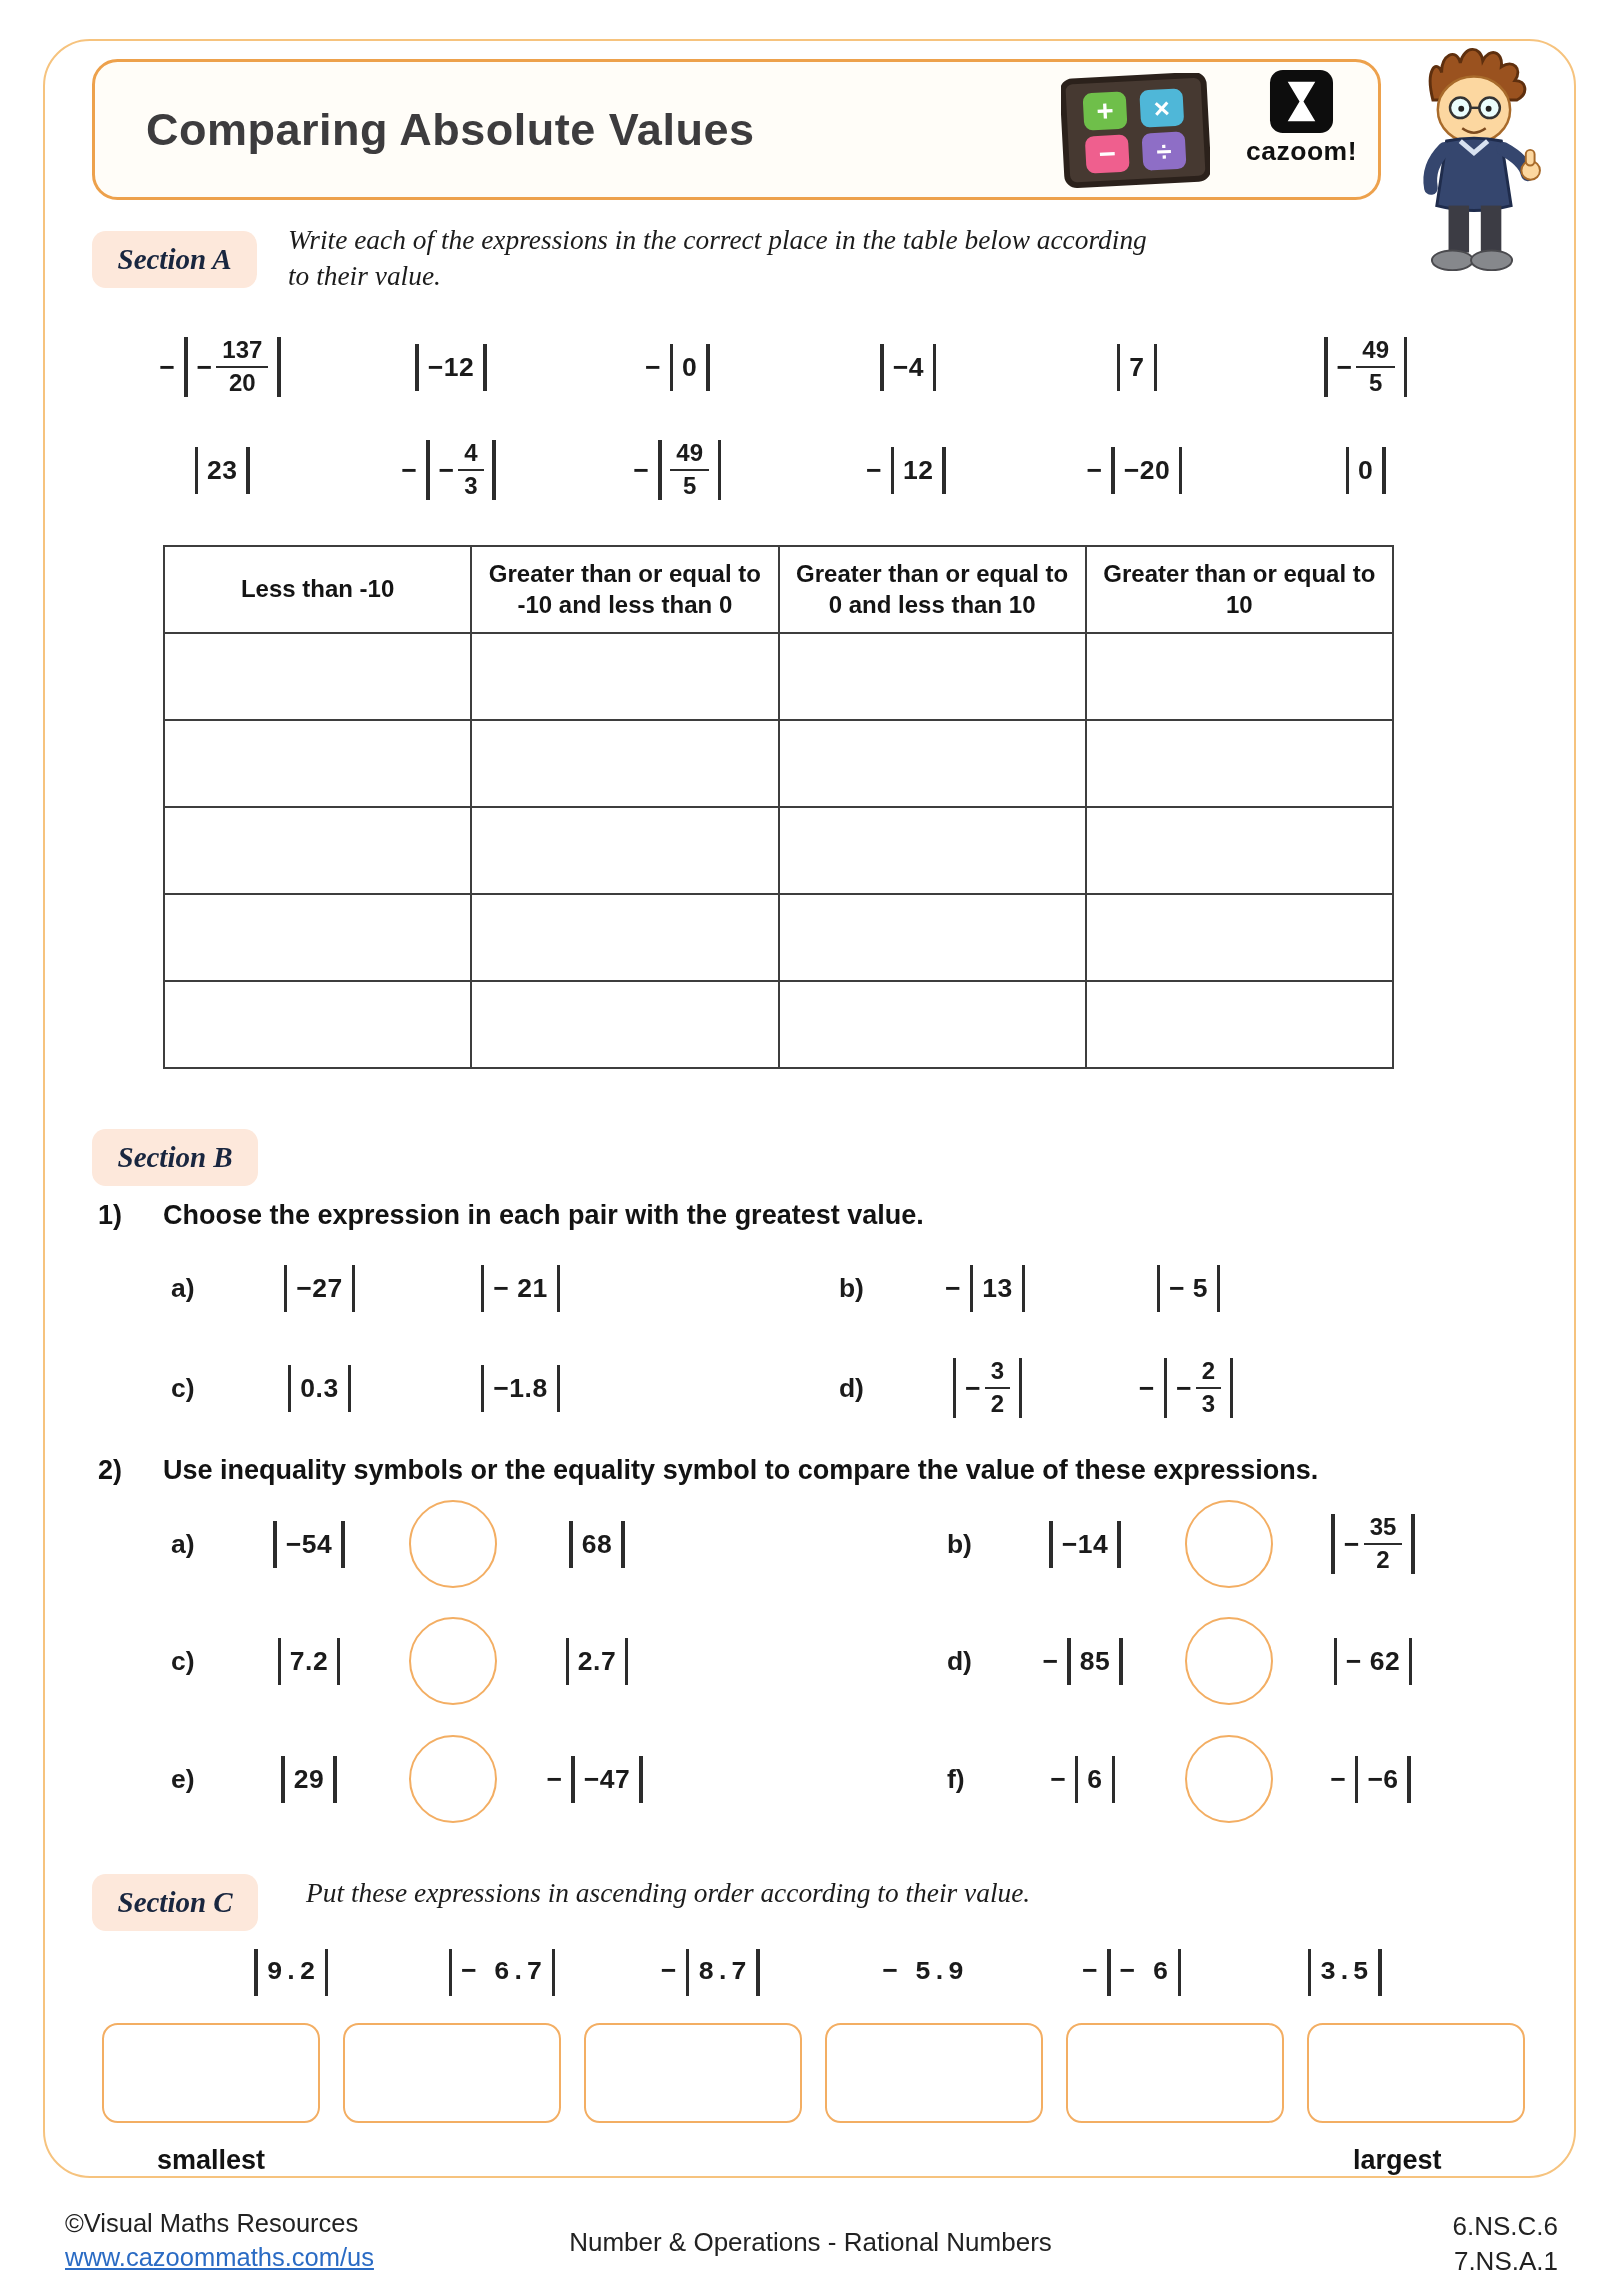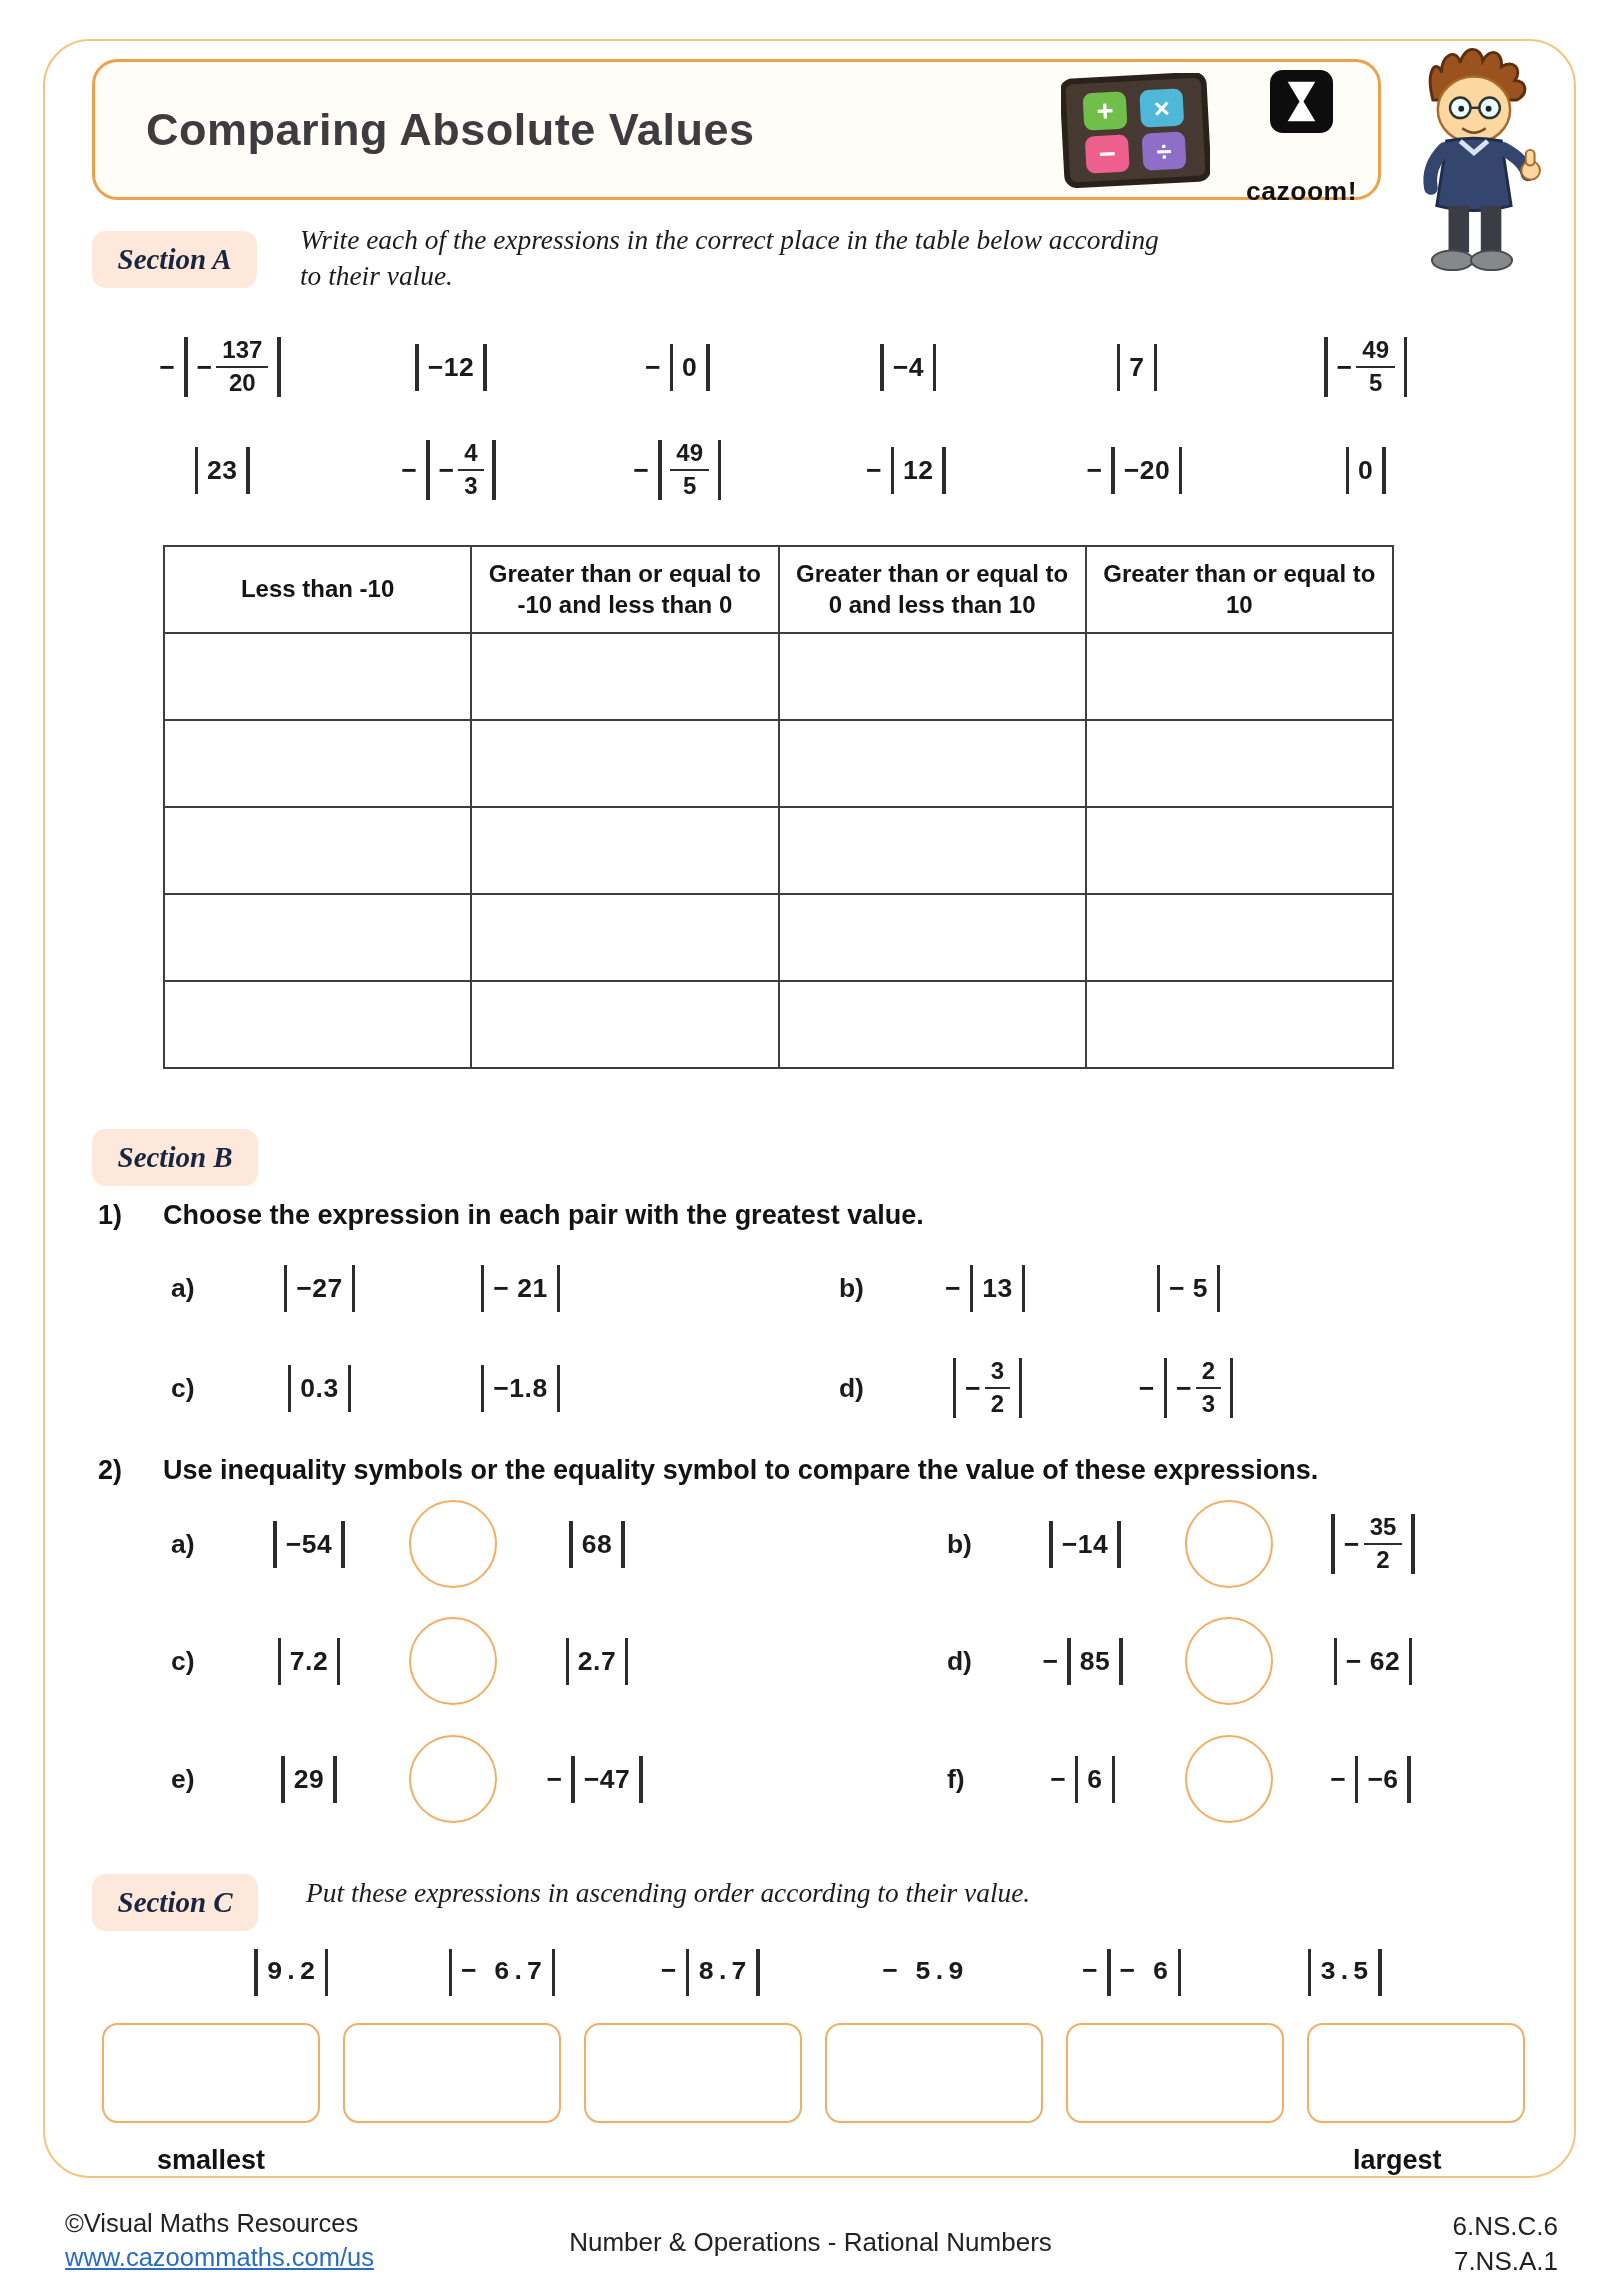--- a/index.html
+++ b/index.html
@@ -29,21 +29,21 @@
     display: flex; align-items: center;
   }
   .page-title {
     margin-left: 51px;
     font-size: 45px; font-weight: bold; color: #3d3c3e;
     letter-spacing: 0.5px;
   }
   .board-icon { position: absolute; left: 1061px; top: 73px; }
   .cazoom-logo {
     position: absolute; left: 1233px; top: 69px; width: 137px;
-    display: flex; flex-direction: column; align-items: center; gap: 40px;
+    display: flex; flex-direction: column; align-items: center;
   }
   .cazoom-text { font-size: 26.5px; font-weight: bold; color: #111; margin-top: 2px; letter-spacing: 0.5px; }
   .mascot { position: absolute; left: 1384px; top: 37px; }
 
   
   .section-label {
     position: absolute;
     background: #fde8db; color: #19263f;
     font-family: "Liberation Serif", serif; font-style: italic; font-weight: bold;
     font-size: 29px; padding: 11.8px 25.5px; border-radius: 13.7px;
@@ -156,21 +156,21 @@
   <path d="M122,114 Q144,126 147,140" fill="none" stroke="#35466e" stroke-width="14" stroke-linecap="round"></path>
   <circle cx="150" cy="136" r="9.5" fill="#fcd7a0" stroke="#a86a2a" stroke-width="2"></circle>
   <rect x="145" y="115" width="9" height="16" rx="4.5" fill="#fcd7a0" stroke="#a86a2a" stroke-width="2"></rect>
   <rect x="66" y="172" width="21" height="48" fill="#3c3c44"></rect>
   <rect x="99" y="172" width="21" height="48" fill="#3c3c44"></rect>
   <ellipse cx="70" cy="228" rx="21" ry="10" fill="#86888c" stroke="#4a4a4e" stroke-width="2"></ellipse>
   <ellipse cx="110" cy="228" rx="21" ry="10" fill="#86888c" stroke="#4a4a4e" stroke-width="2"></ellipse>
 </svg>
 
 <div class="section-label" style="left:92px; top:231px;">Section A</div>
-<div class="instruction" style="left:300px; top:223px; width:1098px;">
+<div class="instruction" style="left:288px; top:223px; width:1098px;">
   <div>Write each of the expressions in the correct place in the table below according</div>
   <div>to their value.</div>
 </div>
 
 <div class="grid6" style="left:108px; top:323px; width:1372px; height:88px;">
   <span class="expr">
       <span class="etext">−</span>
       <span class="abar"></span>
       <span class="etext">−</span>
       <span class="frac">

